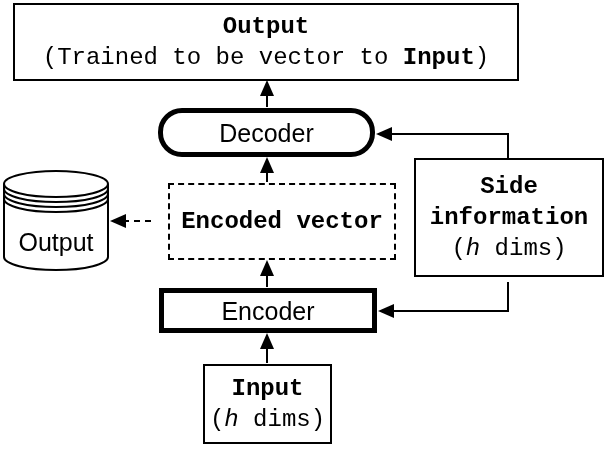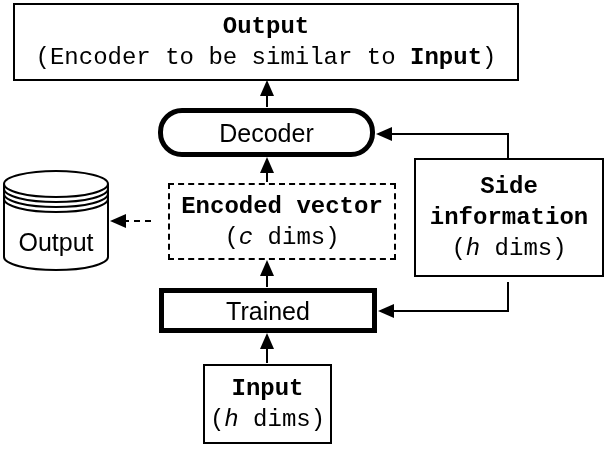--- a/index.html
+++ b/index.html
@@ -110,40 +110,39 @@
     </g>
 
     <g>
       <line x1="151" y1="221" x2="126" y2="221" stroke-dasharray="6,5"></line>
       <polygon points="110,221 126,214 126,228"></polygon>
     </g>
   </svg>
 
   <div class="box box-output">
     <div class="mono mono-b">Output</div>
-    <div class="mono"><span>(Encoder to be similar to </span><span class="mono-b">Input</span><span>)</span></div>
+    <div class="mono"><span>(Trained to be vector to </span><span class="mono-b">Input</span><span>)</span></div>
   </div>
 
   <div class="box thick box-decoder">
     <div class="sans">Decoder</div>
   </div>
 
   <div class="box dashedbox box-encvec">
     <div class="mono mono-b">Encoded vector</div>
-    <div class="mono"><span>(</span><span class="var">c</span><span> dims)</span></div>
   </div>
 
   <div class="box box-sideinfo">
     <div class="mono mono-b">Side</div>
     <div class="mono mono-b">information</div>
     <div class="mono"><span>(</span><span class="var">h</span><span> dims)</span></div>
   </div>
 
   <div class="box thick box-encoder">
-    <div class="sans">Trained</div>
+    <div class="sans">Encoder</div>
   </div>
 
   <div class="box box-input">
     <div class="mono mono-b">Input</div>
     <div class="mono"><span>(</span><span class="var">h</span><span> dims)</span></div>
   </div>
 
   <div class="storage-label sans">Output</div>
 
 </div>

